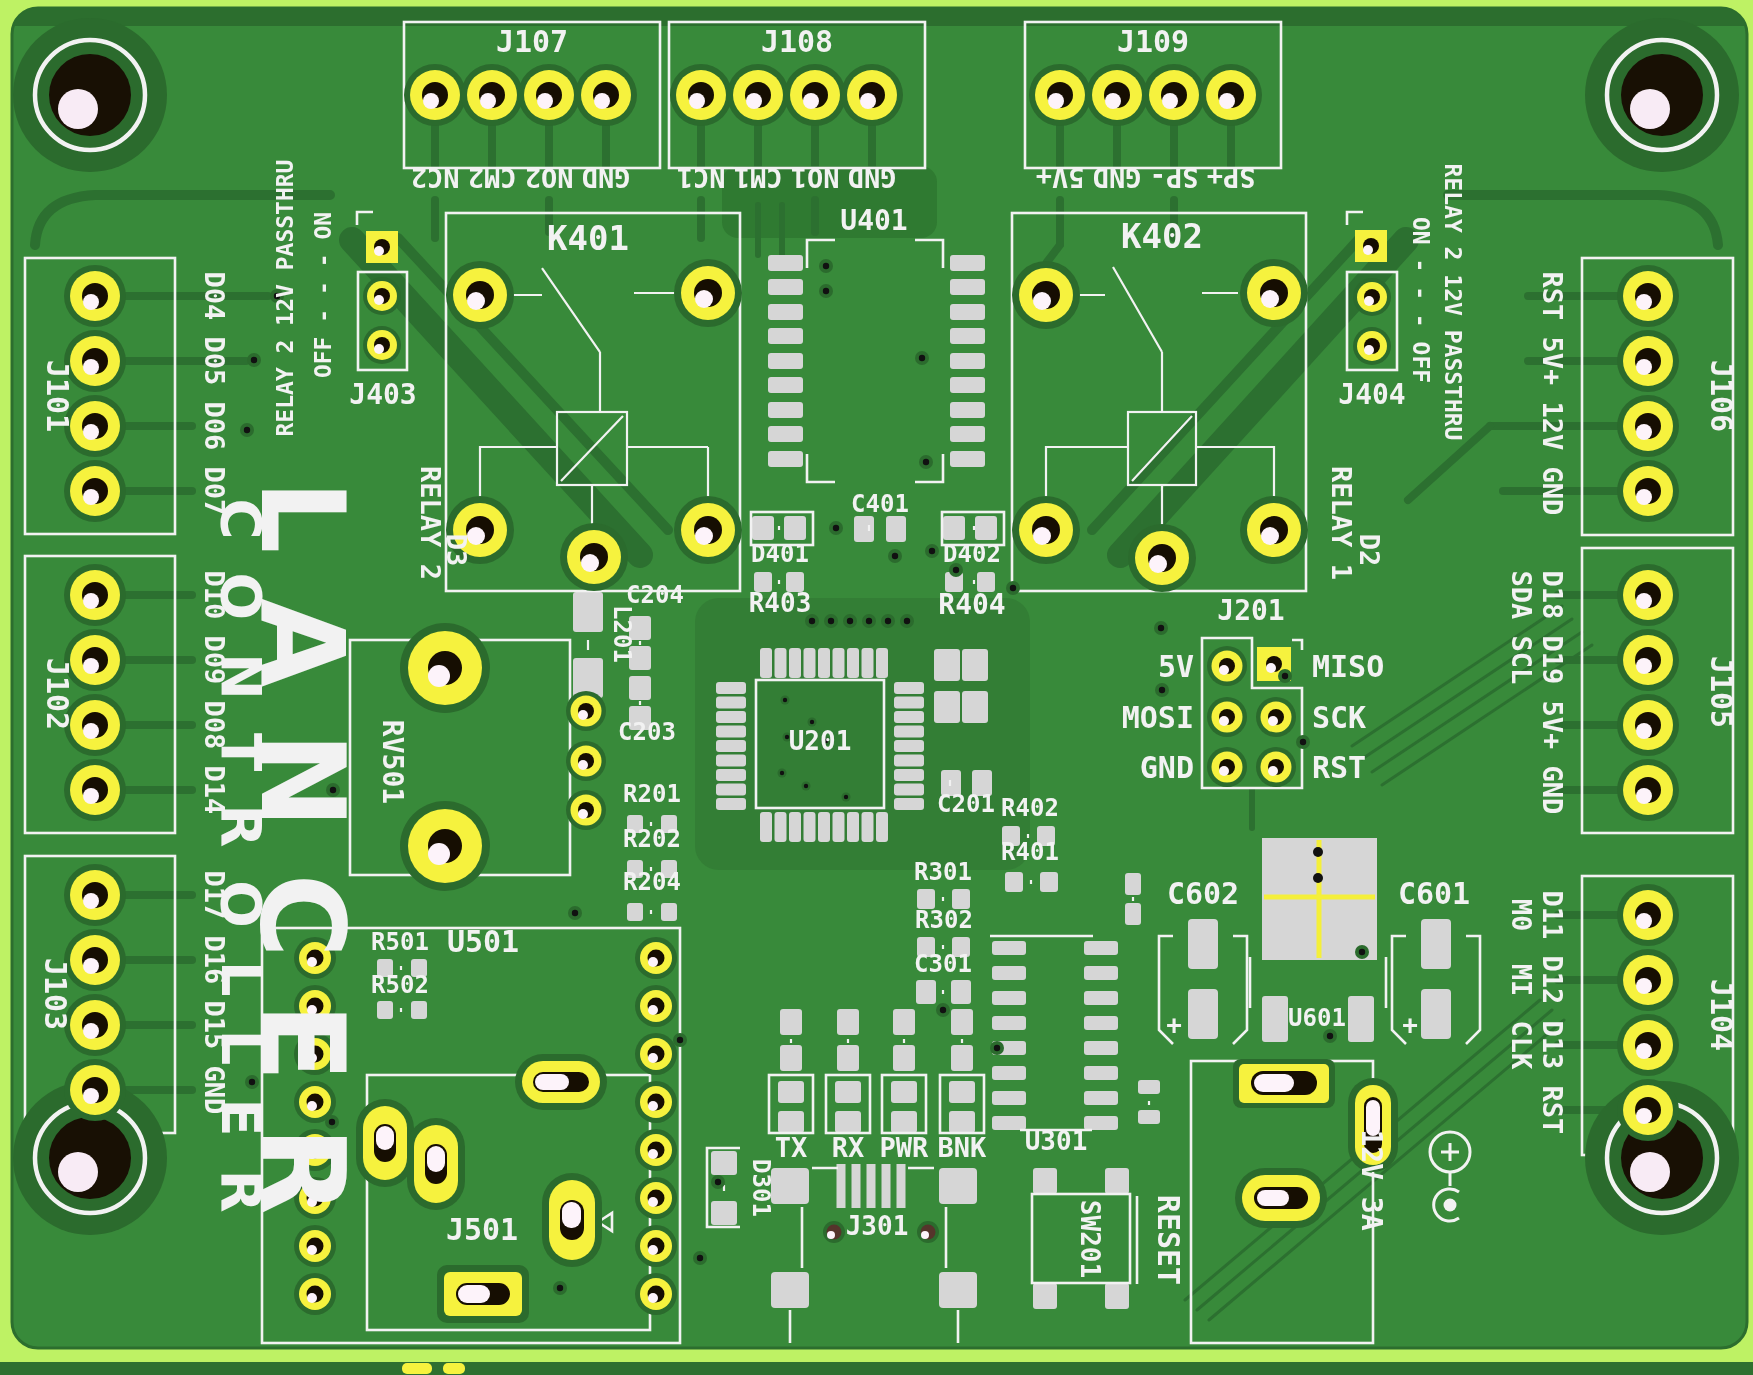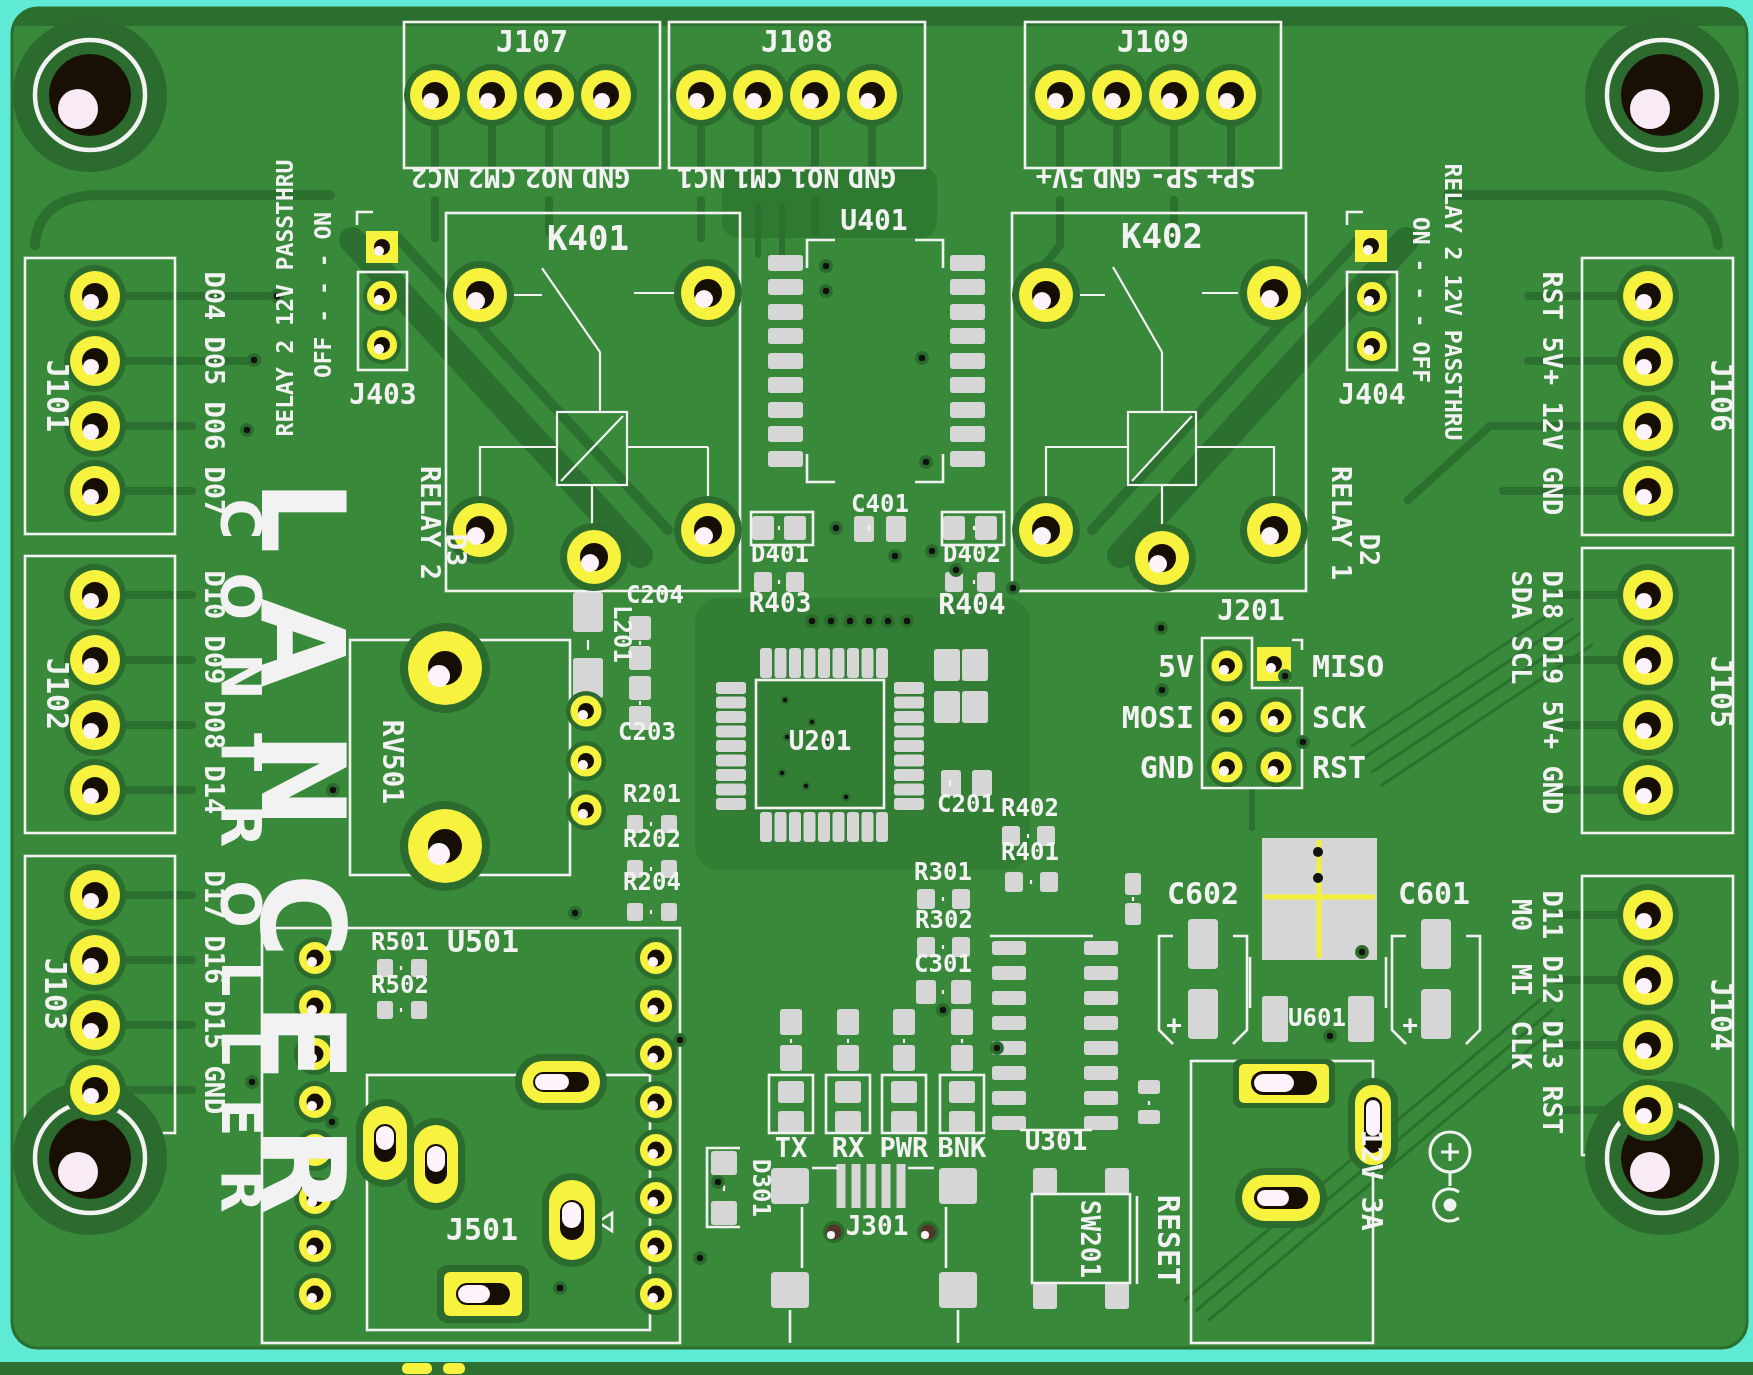--- a/index.html
+++ b/index.html
@@ -1,16 +1,16 @@
 <!DOCTYPE html>
 <html><head>
 <meta charset="utf-8">
 <style>
   html,body{margin:0;padding:0;background:#f8edf7;}
-  .stage{position:relative;width:1753px;height:1375px;overflow:hidden;background:#5eead4;}
+  .stage{position:relative;width:1753px;height:1375px;overflow:hidden;background:#bef264;}
   svg{position:absolute;left:0;top:0;}
   .silk{fill:#f2f2f2;font-family:"DejaVu Sans Mono",monospace;font-weight:bold;}
   .brandtxt{fill:#f2f2f2;font-family:"DejaVu Sans",sans-serif;font-weight:bold;}
   .oline{fill:none;stroke:#f2f2f2;stroke-width:2.6;}
   .oline2{fill:none;stroke:#f2f2f2;stroke-width:2.2;}
   .trace{stroke:#2c7030;fill:none;stroke-linecap:round;}
   .smd{fill:#d6d6d6;}
 </style>
 </head>
 <body>

